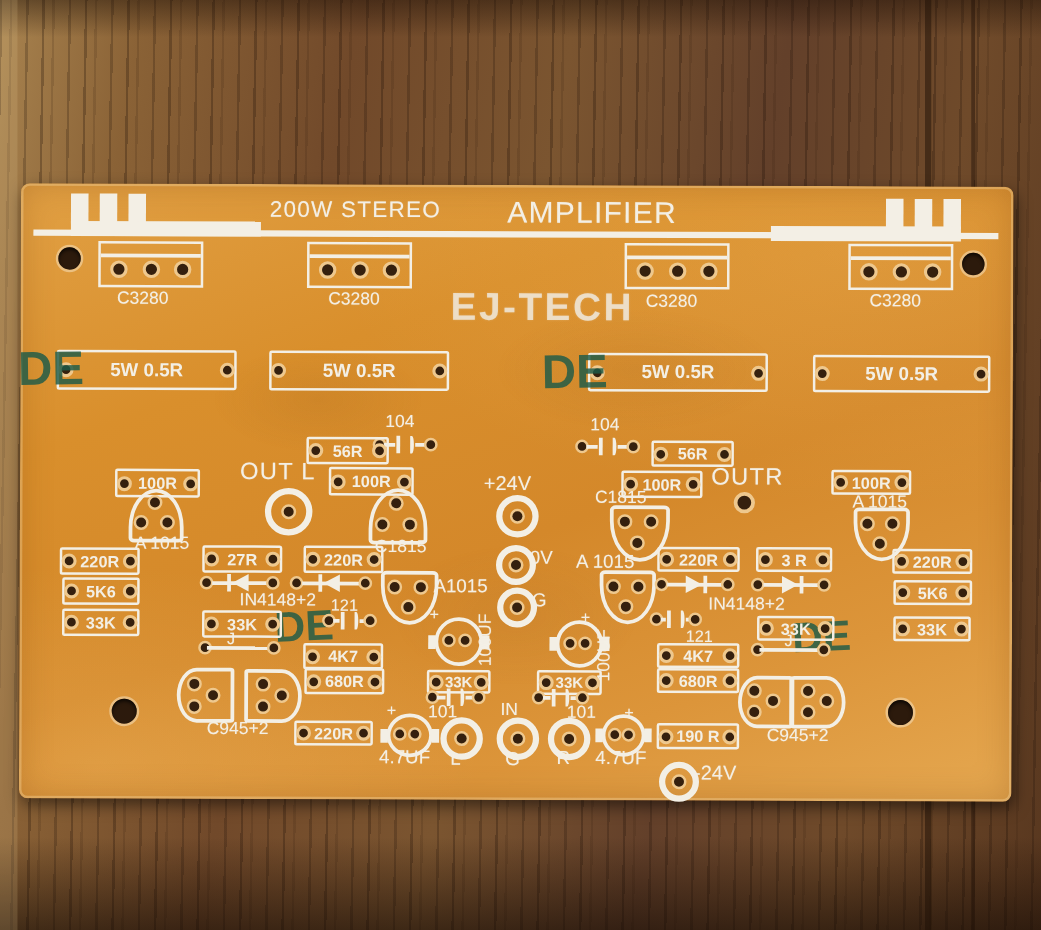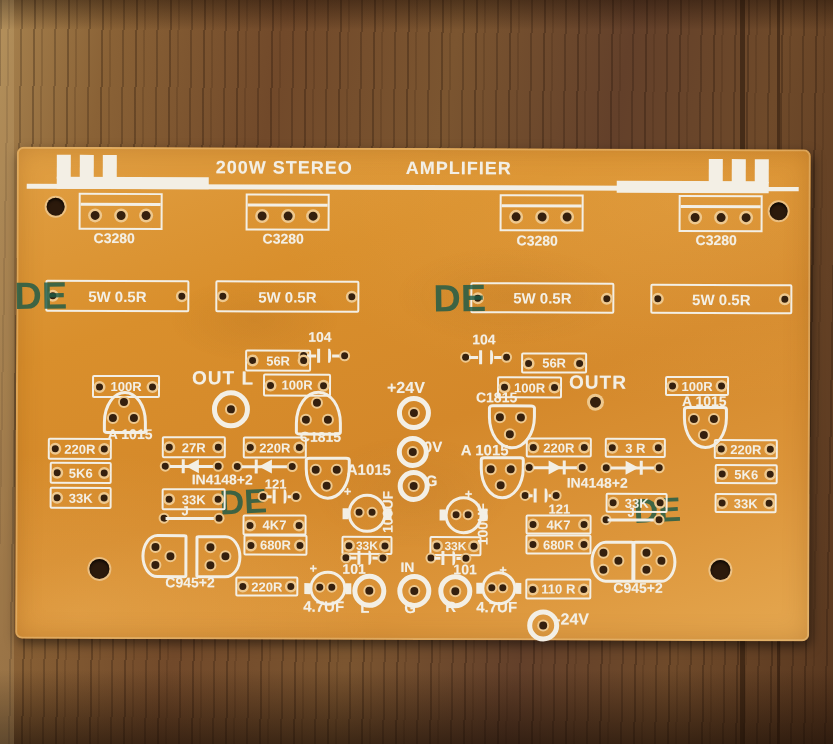--- a/index.html
+++ b/index.html
@@ -26,21 +26,21 @@
       linear-gradient(160deg, #e1a044 0%, #d98f2c 28%, #d4882a 55%, #dc953a 78%, #e5a851 100%);
     box-shadow: inset 0 0 0 2px rgba(252,224,168,.35), inset 0 0 26px rgba(120,60,10,.28), 2px 5px 12px rgba(0,0,0,.5);
     transform:rotate(.2deg);
   }
   .smudge{position:absolute;inset:0;border-radius:7px;pointer-events:none;
     background:
       radial-gradient(120px 60px at 30% 35%, rgba(140,80,20,.12), rgba(0,0,0,0) 70%),
       radial-gradient(160px 70px at 62% 30%, rgba(140,80,20,.10), rgba(0,0,0,0) 70%),
       radial-gradient(140px 80px at 50% 70%, rgba(150,90,25,.10), rgba(0,0,0,0) 70%);
   }
-  .lbl{position:absolute;color:var(--silk);font-weight:700;white-space:nowrap;line-height:1;text-shadow:0 0 1px rgba(255,253,245,.35);}
+  .lbl{position:absolute;color:var(--silk);font-weight:400;white-space:nowrap;line-height:1;text-shadow:0 0 1px rgba(255,253,245,.35);}
   .green{color:#1d5b48;opacity:.82;text-shadow:none;font-weight:700;}
   .res{position:absolute;border:2.5px solid var(--silk);border-radius:2px;color:var(--silk);font-weight:700;display:flex;align-items:center;justify-content:center;font-size:13px;}
   .res::before,.res::after{content:"";position:absolute;top:50%;transform:translateY(-50%);width:7px;height:7px;border-radius:50%;background:var(--holebg);box-shadow:0 0 0 2.5px var(--padring);}
   .res::before{left:2px;} .res::after{right:2px;}
   .hole{position:absolute;border-radius:50%;background:var(--holebg);box-shadow:0 0 0 2px var(--padring);}
   .mhole{position:absolute;border-radius:50%;background:#2c1a0c;box-shadow:0 0 0 2px rgba(250,232,200,.5), inset 0 2px 3px rgba(0,0,0,.7);}
   .ring{position:absolute;border-radius:50%;border:5px solid var(--silk);}
   .ring::after{content:"";position:absolute;left:50%;top:50%;transform:translate(-50%,-50%);width:8px;height:8px;border-radius:50%;background:var(--holebg);box-shadow:0 0 0 2px var(--padring);}
   .to92{position:absolute;border:3px solid var(--silk);}
   .to92.dt{border-radius:50% 50% 10% 10% / 72% 72% 8% 8%;}
@@ -97,21 +97,21 @@
         <div class="tooth" style="left:46px;"></div>
         <div class="bar"></div>
     </div>
     <div class="comb" style="left:600px;top:10px;width:152px;height:36px;">
       <div class="tooth" style="right:0;"></div>
         <div class="tooth" style="right:23px;"></div>
         <div class="tooth" style="right:46px;"></div>
         <div class="bar"></div>
     </div>
     <div class="lbl" style="left:199px;top:11px;font-size:18px;letter-spacing:1px;">200W STEREO</div>
-    <div class="lbl" style="left:389px;top:11px;font-size:18px;letter-spacing:1px;">AMPLIFIER</div>
+    <div class="lbl" style="left:389px;top:11px;font-size:24px;letter-spacing:1px;">AMPLIFIER</div>
 
     <div class="c3280box" style="left:62px;top:46px;width:80px;height:33px;">
       <div class="strip"></div>
         <div class="hole" style="left:10px;"></div>
         <div class="hole" style="left:36px;"></div>
         <div class="hole" style="left:61px;"></div>
     </div>
     <div class="lbl" style="left:77px;top:84px;font-size:14px;">C3280</div>
     <div class="c3280box" style="left:229px;top:46px;width:80px;height:33px;">
       <div class="strip"></div>
@@ -131,20 +131,21 @@
       <div class="strip"></div>
         <div class="hole" style="left:10px;"></div>
         <div class="hole" style="left:36px;"></div>
         <div class="hole" style="left:61px;"></div>
     </div>
     <div class="lbl" style="left:679px;top:84px;font-size:14px;">C3280</div>
 
     <div class="mhole" style="left:30px;top:51px;width:18px;height:18px;"></div>
     <div class="mhole" style="left:753px;top:53px;width:18px;height:18px;"></div>
 
+    <div class="wm" style="left:344px;top:80px;font-size:31px;">EJ-TECH</div>
 
     <div class="res" style="left:29px;top:133px;width:140px;height:28px;font-size:15px;">5W 0.5R</div>
     <div class="res" style="left:199px;top:133px;width:140px;height:28px;font-size:15px;">5W 0.5R</div>
     <div class="res" style="left:454px;top:134px;width:140px;height:27px;font-size:15px;">5W 0.5R</div>
     <div class="res" style="left:634px;top:135px;width:138px;height:26px;font-size:15px;">5W 0.5R</div>
 
     <div class="lbl green" style="left:-2px;top:130px;font-size:38px;transform:rotate(-1deg);">DE</div>
     <div class="lbl green" style="left:417px;top:131px;font-size:38px;transform:rotate(-1deg);">DE</div>
     <div class="lbl green" style="left:204px;top:337px;font-size:34px;transform:rotate(-3deg);">DE</div>
     <div class="lbl green" style="left:618px;top:344px;font-size:34px;transform:rotate(-3deg);">DE</div>
@@ -377,18 +378,18 @@
       <div class="hole" style="left:6px;top:5px;"></div>
         <div class="hole" style="left:21px;top:13px;"></div>
         <div class="hole" style="left:6px;top:22px;"></div>
     </div>
     <div class="to92 dr" style="left:617px;top:392px;width:38px;height:36px;">
       <div class="hole" style="left:7px;top:5px;"></div>
         <div class="hole" style="left:7px;top:22px;"></div>
         <div class="hole" style="left:22px;top:13px;"></div>
     </div>
     <div class="lbl" style="left:598px;top:432px;font-size:14px;">C945+2</div>
-    <div class="res" style="left:510px;top:430px;width:62px;height:17px;">110 R</div>
+    <div class="res" style="left:510px;top:430px;width:62px;height:17px;">190 R</div>
 
     <div class="mhole" style="left:74px;top:412px;width:20px;height:20px;"></div>
     <div class="mhole" style="left:695px;top:411px;width:20px;height:20px;"></div>
   </div>
 </div>
 
 </body></html>

